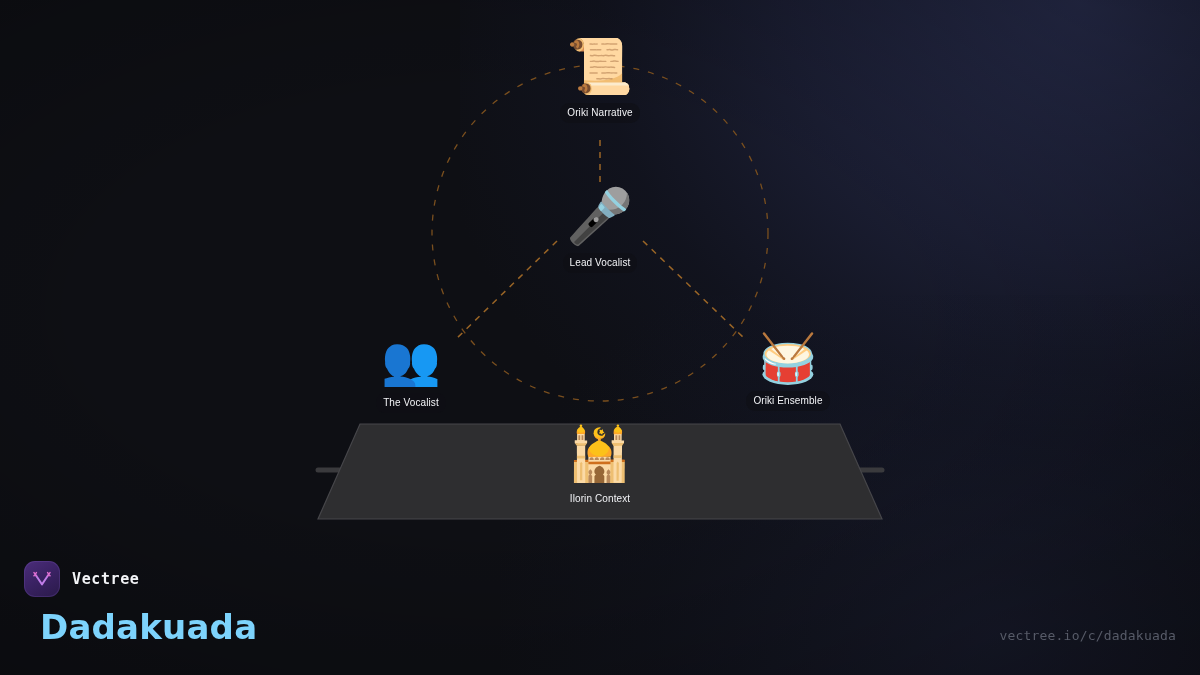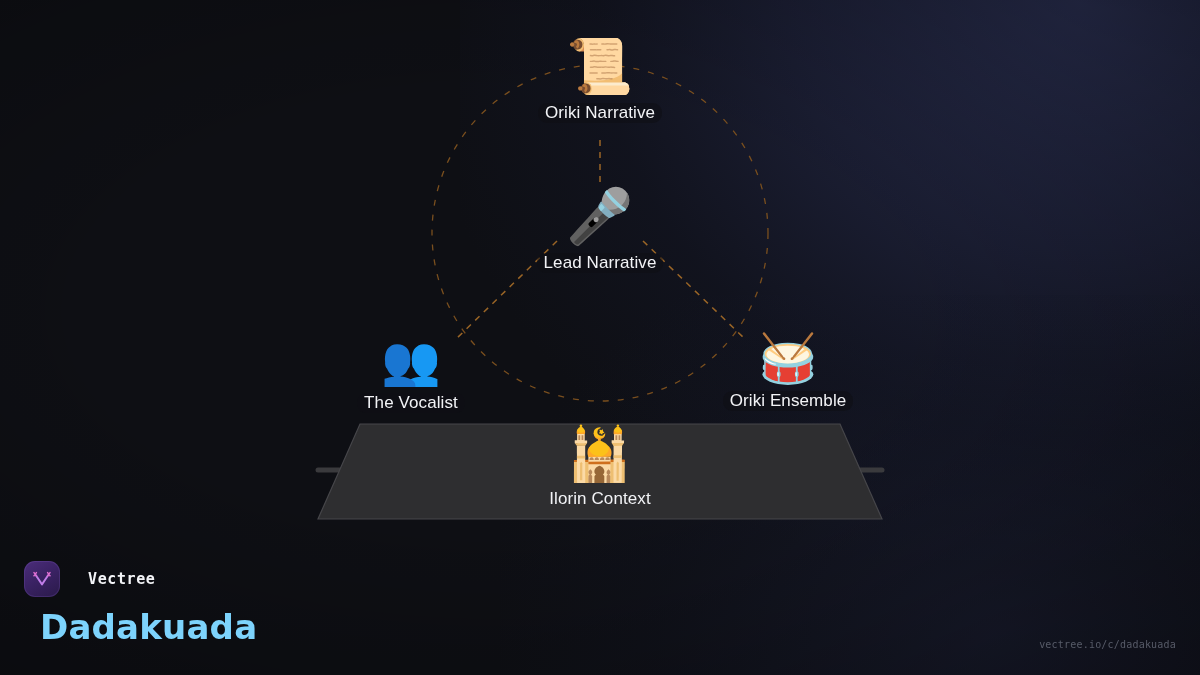--- a/index.html
+++ b/index.html
@@ -65,21 +65,21 @@
   .node .emoji {
     display:block;
     font-family:"DejaVu Sans", sans-serif;
     line-height:1;
     user-select:none;
   }
   .node .label {
     display:inline-block;
     margin-top:9px;
     color:#f2f3f6;
-    font-size:17px;
+    font-size:10px;
     line-height:16px;
     letter-spacing:0.1px;
     white-space:nowrap;
     padding:2px 7px;
     border-radius:9px;
     background:rgba(14,15,20,0.55);
   }
 
   .node-oriki     { left:600px; top:40px; }
   .node-oriki     .emoji { font-size:54px; }
@@ -96,21 +96,21 @@
   
   .footer {
     position:absolute;
     left:24px; bottom:22px;
     right:24px;
     height:92px;
   }
   .brand-row {
     display:flex;
     align-items:center;
-    gap:28px;
+    gap:12px;
     height:36px;
   }
   .brand-badge {
     width:36px; height:36px;
     border-radius:11px;
     background:linear-gradient(150deg,#4b2d7a 0%,#3a2263 48%,#2a1a4a 100%);
     display:flex; align-items:center; justify-content:center;
     box-shadow:0 0 0 1px rgba(150,110,220,0.18) inset;
     flex:0 0 auto;
   }
@@ -126,24 +126,24 @@
     color:#7dd3fc;
     font-family:"DejaVu Sans", sans-serif;
     font-weight:700;
     font-size:34px;
     line-height:44px;
     letter-spacing:0.2px;
     margin-left:16px;
   }
   .footer-url {
     position:absolute;
-    right:0; bottom:3px;
+    right:0; bottom:10px;
     color:#575b68;
     font-family:"DejaVu Sans Mono", monospace;
-    font-size:10px;
+    font-size:13px;
     letter-spacing:0.2px;
   }
 </style>
 </head>
 <body>
 
 <div id="stage">
 
   <div class="bg-glow-tr"></div>
   <div class="bg-glow-br"></div>
@@ -166,21 +166,21 @@
     <line x1="643" y1="241" x2="744" y2="338" stroke="#9a6526" stroke-width="1.5" stroke-dasharray="6 6"></line>
   </svg>
 
   <div class="node node-oriki">
     <span class="emoji">📜</span>
     <span class="label">Oriki Narrative</span>
   </div>
 
   <div class="node node-vocalist">
     <span class="emoji">🎤</span>
-    <span class="label">Lead Narrative</span>
+    <span class="label">Lead Vocalist</span>
   </div>
 
   <div class="node node-refrain">
     <span class="emoji">👥</span>
     <span class="label">The Vocalist</span>
   </div>
 
   <div class="node node-gangan">
     <span class="emoji">🥁</span>
     <span class="label">Oriki Ensemble</span>

